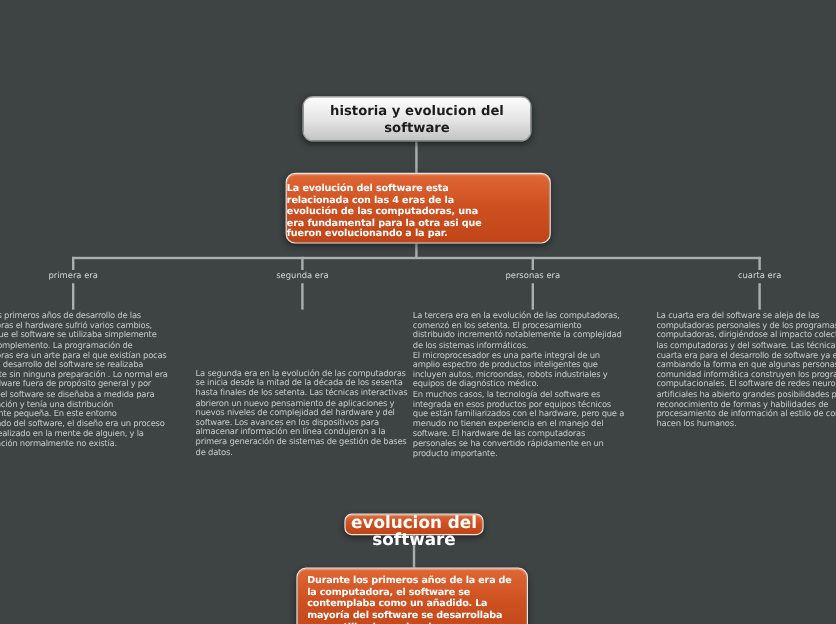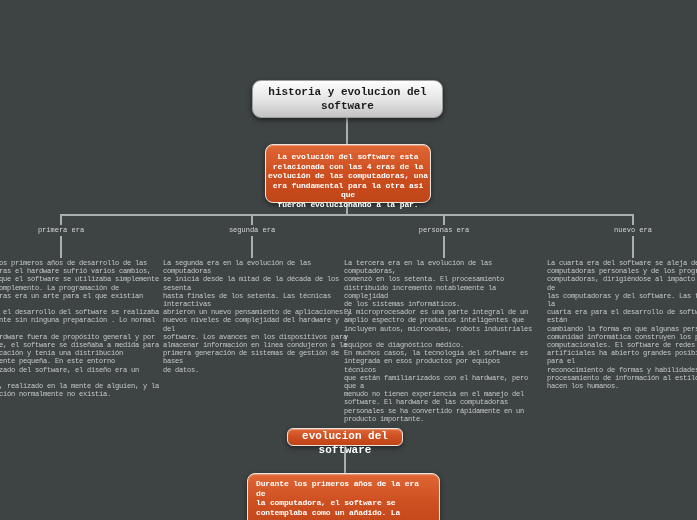--- a/index.html
+++ b/index.html
@@ -1,16 +1,16 @@
 <!DOCTYPE html>
 <html><head>
 <meta charset="utf-8">
 <style>
   html,body{margin:0;padding:0;background:#2c3030;}
-  *{box-sizing:border-box;font-family:Liberation Mono, monospace;}
+  *{box-sizing:border-box;}
   #canvas{
     position:relative;width:697px;height:520px;overflow:hidden;
     background:#3e4343;
     font-family:"DejaVu Sans","Liberation Sans",sans-serif;
   }
   .vline{position:absolute;width:2px;background:#a9aeae;}
   .hline{position:absolute;height:2px;background:#a9aeae;}
   .node-gray{
     position:absolute;left:252px;top:80px;width:191px;height:38px;
     background:linear-gradient(180deg,#fdfdfd 0%,#e3e3e3 55%,#c3c3c3 100%);
@@ -20,27 +20,27 @@
     text-align:center;padding-top:5px;white-space:pre-line;
   }
   .node-orange{
     position:absolute;
     background:linear-gradient(180deg,#e06634 0%,#cf5122 45%,#bf4417 100%);
     border:1.5px solid #ece4da;border-radius:8px;
     box-shadow:0 2px 5px rgba(0,0,0,0.45), inset 0 1px 1px rgba(255,255,255,0.35);
     color:#ffffff;font-weight:bold;white-space:pre-line;
   }
   #summary-node{
-    left:265px;top:144px;width:166px;height:59px;
-    font-size:8px;line-height:9.5px;text-align:center;padding-top:7px;
+    left:238px;top:144px;width:221px;height:59px;
+    font-size:8px;line-height:9.5px;padding-top:7px;
     letter-spacing:-0.1px;
   }
   #evolucion-root{
     left:287px;top:428px;width:116px;height:18px;
-    font-size:11px;line-height:14px;text-align:center;
+    font-size:14px;line-height:14px;text-align:center;
     border-radius:6px;
   }
   #detail-node{
     left:247px;top:473px;width:193px;height:60px;
     font-size:8px;line-height:9.7px;text-align:left;
     padding:5px 8px;letter-spacing:-0.15px;
   }
   .branch-label{
     position:absolute;transform:translateX(-50%);
     background:#3e4343;color:#d4d7d7;font-size:7px;line-height:9px;
@@ -74,37 +74,37 @@
 
   <div class="node-orange" id="summary-node">La evolución del software esta
 relacionada con las 4 eras de la
 evolución de las computadoras, una
 era fundamental para la otra asi que
 fueron evolucionando a la par.</div>
 
   <div class="branch-label" style="left:61px;text-align:center;">primera era</div>
   <div class="branch-label" style="left:252px;">segunda era</div>
   <div class="branch-label" style="left:444px;">personas era</div>
-  <div class="branch-label" style="left:633px;">nuevo era</div>
+  <div class="branch-label" style="left:633px;">cuarta era</div>
 
   <div class="branch-text" style="left:-37px;width:200px;">Durante los primeros años de desarrollo de las
 computadoras  el hardware sufrió varios cambios,
 mientras que el software se utilizaba simplemente
 como un complemento. La programación de
 computadoras era un arte para el que existían pocas
 técnicas, el desarrollo del software se realizaba
 virtualmente sin ninguna preparación . Lo normal era
 que el hardware fuera de propósito general y por
 otra parte, el software se diseñaba a medida para
 cada aplicación y tenía una distribución
 relativamente pequeña. En este entorno
 personalizado del software, el diseño era un proceso
 implícito, realizado en la mente de alguien, y la
 documentación normalmente no existía.</div>
-  <div class="branch-text" style="left:163px;width:190px;">La segunda era en la evolución de las computadoras
+  <div class="branch-text" style="left:163px;width:190px;margin-top:48px;">La segunda era en la evolución de las computadoras
 se inicia desde la mitad de la década de los sesenta
 hasta finales de los setenta. Las técnicas interactivas
 abrieron un nuevo pensamiento de aplicaciones y
 nuevos niveles de complejidad del hardware y del
 software. Los avances en los dispositivos para
 almacenar información en línea condujeron a la
 primera generación de sistemas de gestión de bases
 de datos.</div>
   <div class="branch-text" style="left:344px;width:192px;">La tercera era en la evolución de las computadoras,
 comenzó  en los setenta. El procesamiento

